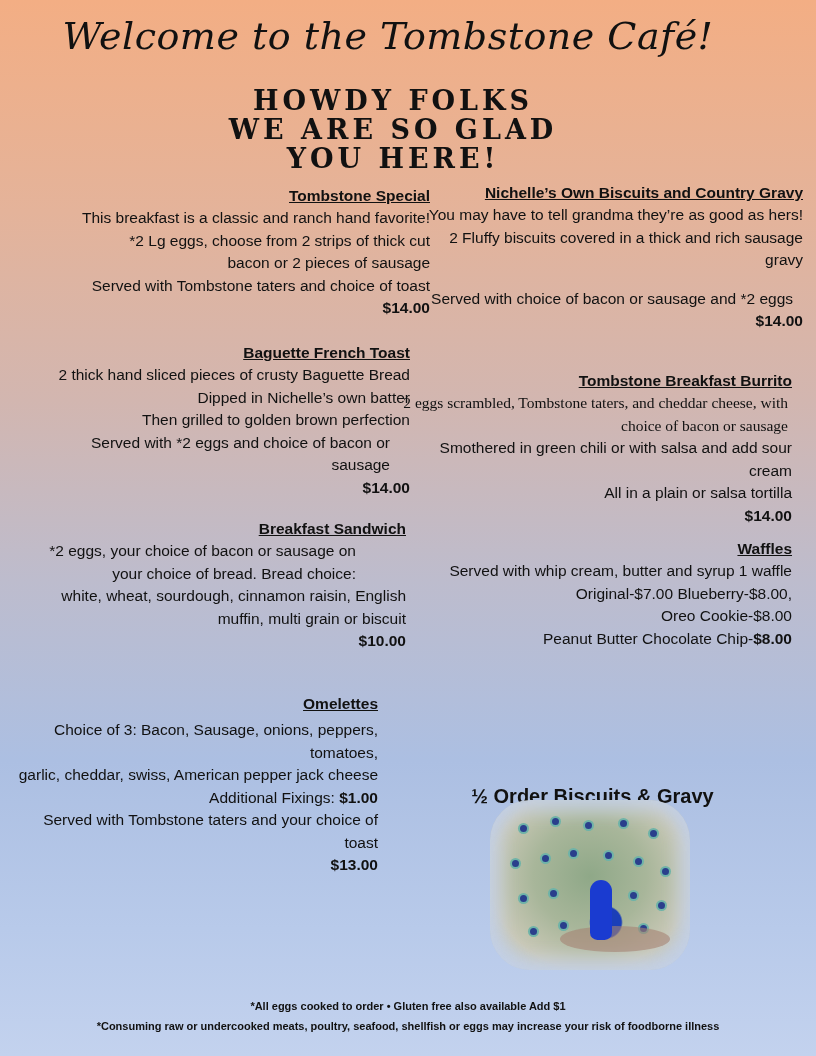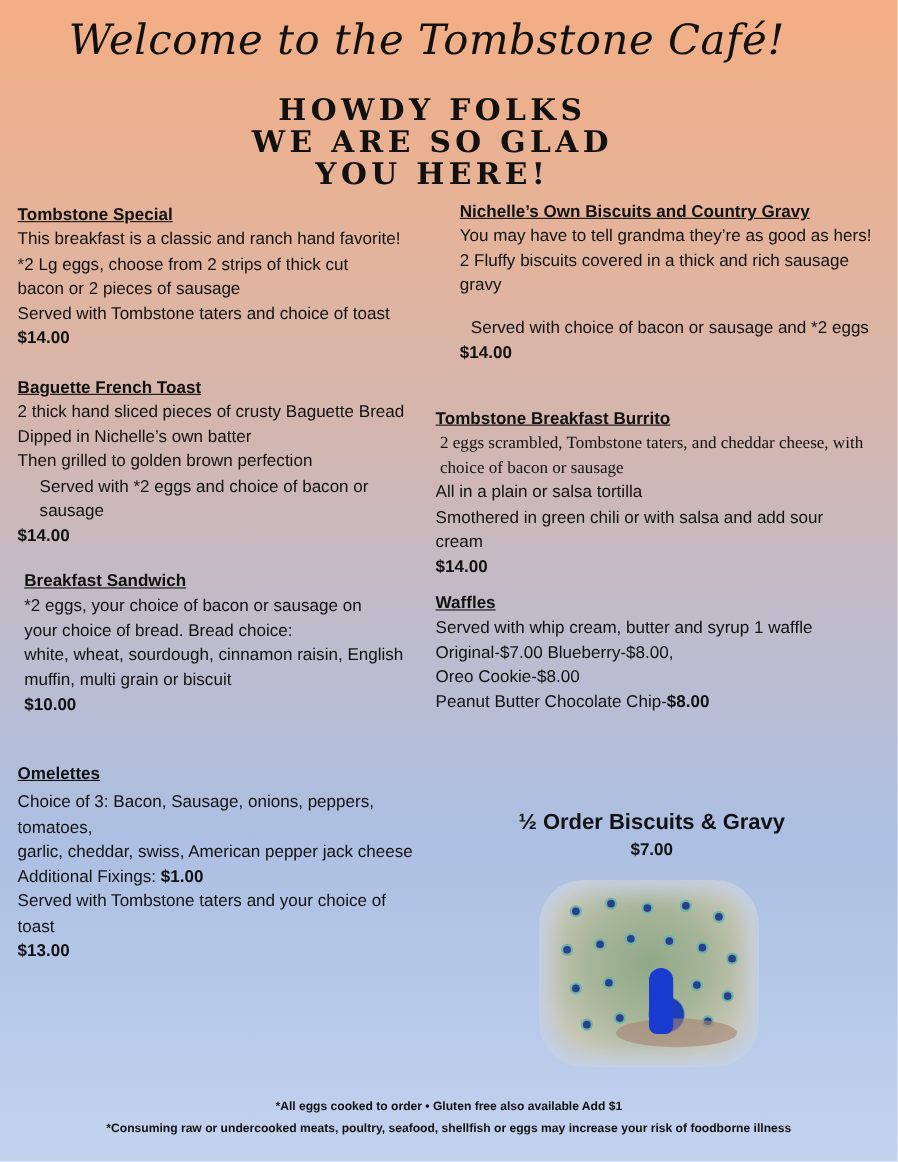--- a/index.html
+++ b/index.html
@@ -12,26 +12,26 @@
   .title {
     left: 0; width: 816px; top: 14px; text-align: center;
     font-family: "DejaVu Serif", serif; font-style: italic; font-size: 38px; letter-spacing: 0.5px;
     color: #111; transform: translateX(-20px);
   }
   .howdy {
     left: 0; width: 816px; top: 86px; text-align: center;
     font-family: "DejaVu Serif", serif; font-weight: bold; font-size: 27px; line-height: 29px;
     letter-spacing: 4px; color: #111; transform: translateX(-15px);
   }
-  .item { text-align: left; font-size: 15.5px; line-height: 22.5px; }
+  .item { text-align: right; font-size: 15.5px; line-height: 22.5px; }
   .item h2 { margin: 0; font-size: 15.5px; font-weight: bold; text-decoration: underline; line-height: 22px; }
   .item p { margin: 0; }
   .price { font-weight: bold; }
   .bold { font-weight: bold; }
-  .half { text-align: center; }
+  .half { text-align: center; margin-top: 48px; }
   .half h2 { margin: 0; font-size: 20px; font-weight: bold; line-height: 28px; }
   .half .price { font-size: 15.5px; line-height: 22px; }
   .peacock {
     left: 490px; top: 800px; width: 200px; height: 170px; border-radius: 40px;
     background:
       radial-gradient(circle at 58% 72%, #1b3fb8 0 9%, transparent 10%),
       radial-gradient(ellipse at 50% 45%, #8fa888 0%, #a8b69a 40%, #c9c8b6 70%, rgba(200,210,230,0) 100%);
     box-shadow: 0 0 18px 10px rgba(195,208,232,0.9) inset;
   }
   .peacock .eye { position: absolute; width: 7px; height: 7px; border-radius: 50%; background: #2a3f8c; box-shadow: 0 0 0 2px #6fb3a8; }
@@ -88,22 +88,22 @@
   <h2>Nichelle’s Own Biscuits and Country Gravy</h2>
   <p>You may have to tell  grandma they’re as good as hers!</p>
   <p>2 Fluffy biscuits covered in a thick and rich sausage gravy</p>
   <p style="padding:0 10px;margin-top:16px;">Served with choice of bacon or sausage and *2 eggs</p>
   <p class="price">$14.00</p>
 </div>
 
 <div class="abs item" style="left:396px; width:396px; top:370px;">
   <h2>Tombstone Breakfast Burrito</h2>
   <p style="padding:0 4px;font-family:Liberation Serif, serif;">2 eggs scrambled, Tombstone taters, and cheddar cheese, with choice of bacon or sausage</p>
+  <p>Smothered in green chili or with salsa and add sour cream</p>
   <p>All in a plain or salsa tortilla</p>
-  <p>Smothered in green chili or with salsa and add sour cream</p>
   <p class="price">$14.00</p>
 </div>
 
 <div class="abs item" style="left:396px; width:396px; top:538px;">
   <h2>Waffles</h2>
   <p>Served with whip cream, butter and syrup 1 waffle</p>
   <p>Original-$7.00 Blueberry-$8.00,</p>
   <p>Oreo Cookie-$8.00</p>
   <p><span>Peanut Butter Chocolate Chip-</span><span class="bold">$8.00</span></p>
 </div>

